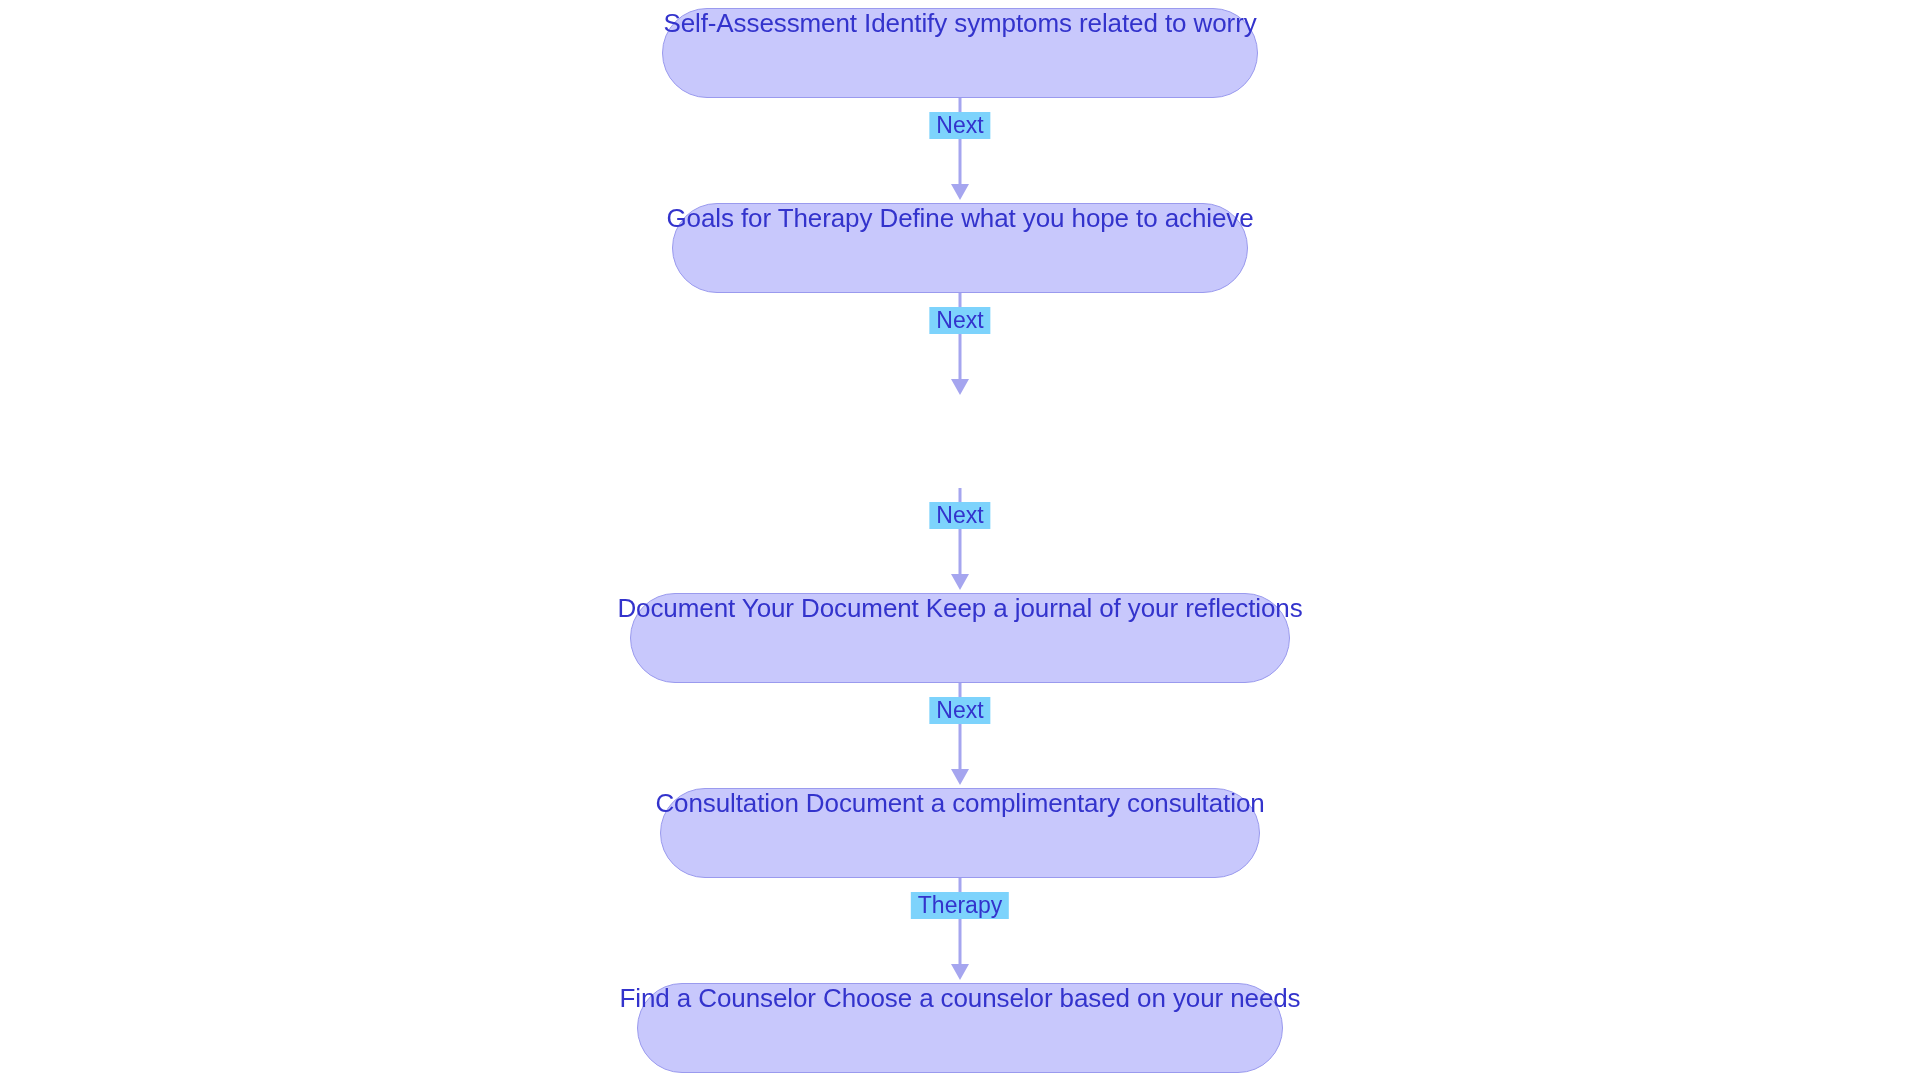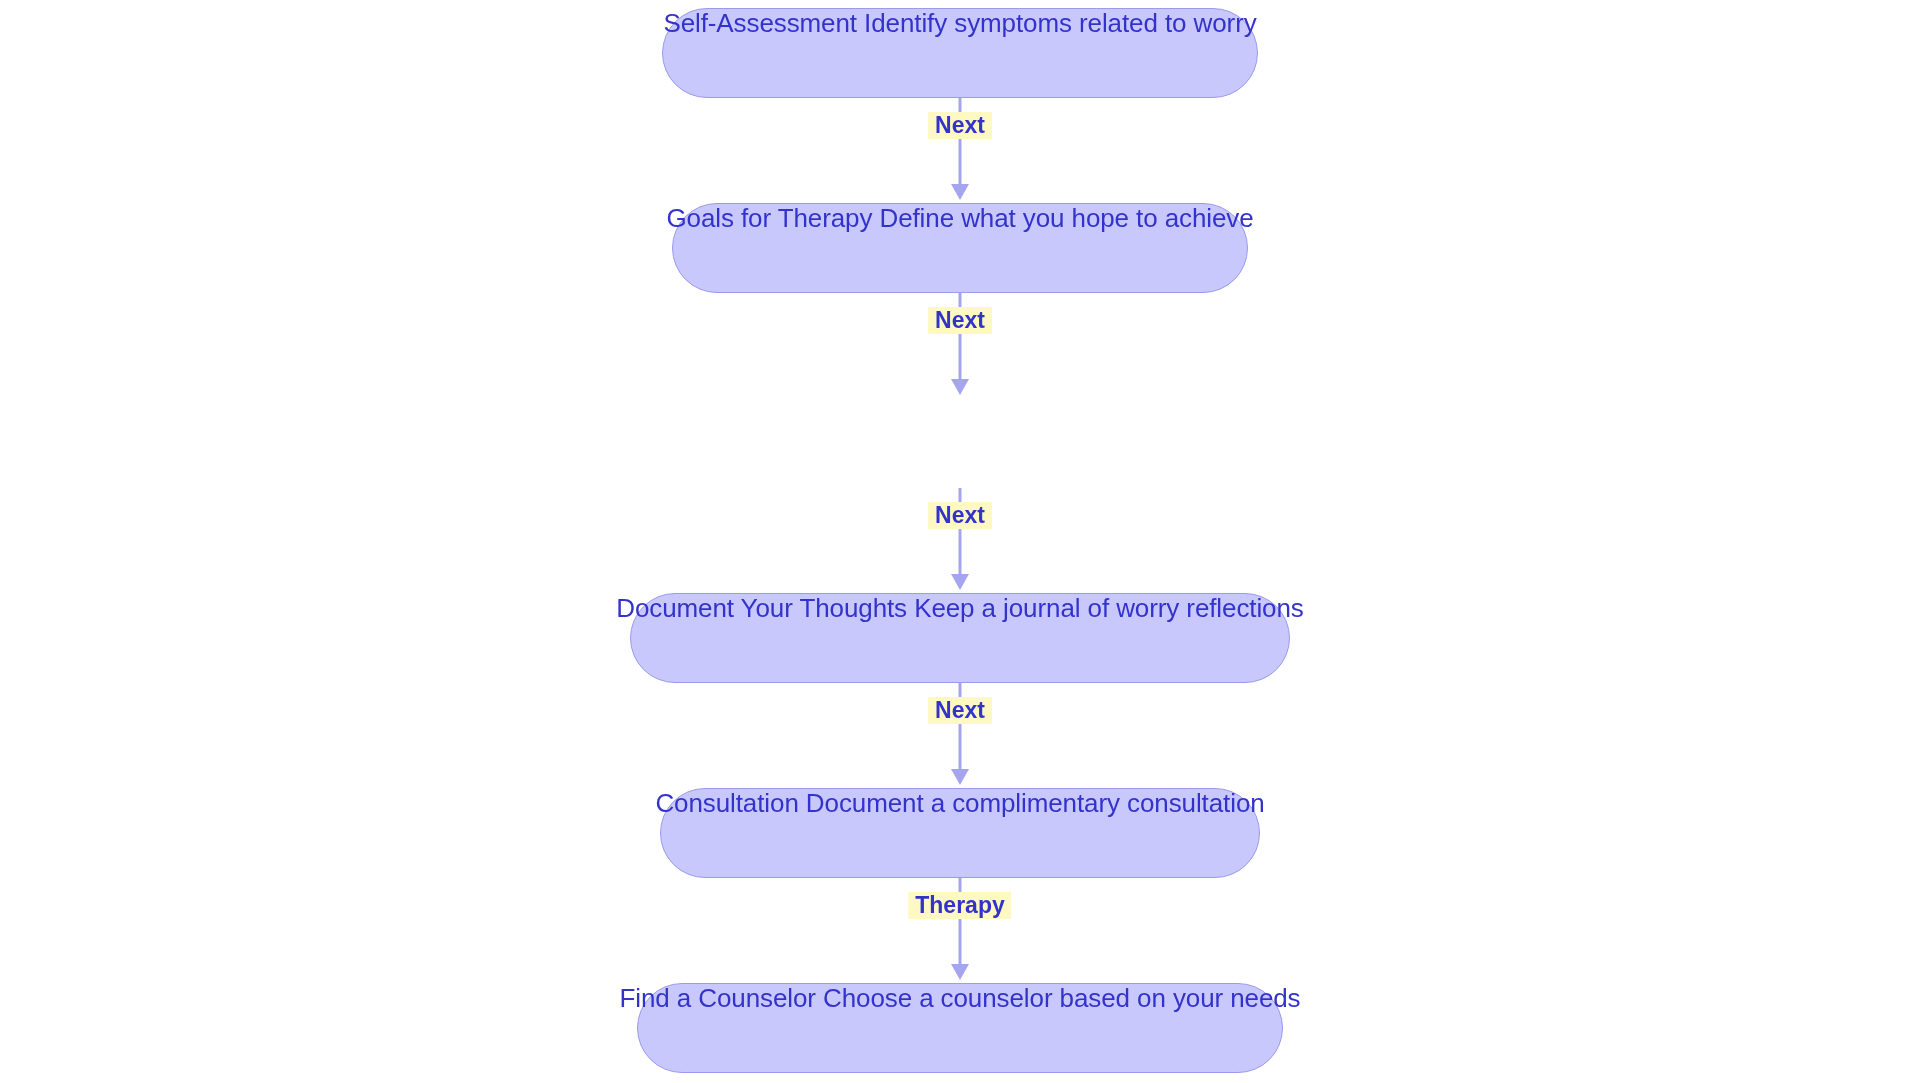--- a/index.html
+++ b/index.html
@@ -92,23 +92,22 @@
   }
   .edge-label {
     position: absolute;
     left: 50%;
     transform: translateX(-50%);
     top: 14px;
     color: #3333cc;
     font-size: 23px;
     line-height: 1;
     white-space: nowrap;
-    background: #fef9c3;
+    background: #7dd3fc;
     padding: 2px 7px;
-    font-weight: bold;
   }
 </style>
 </head>
 <body>
 
 <div id="flow-canvas">
 
   <div class="node n0">
     <span class="node-label">Self-Assessment Identify symptoms related to worry</span>
   </div>
@@ -130,21 +129,21 @@
   </div>
 
 
   <div class="edge e2">
     <div class="edge-line"></div>
     <div class="edge-arrow"></div>
     <div class="edge-label">Next</div>
   </div>
 
   <div class="node n3">
-    <span class="node-label">Document Your Thoughts Keep a journal of worry reflections</span>
+    <span class="node-label">Document Your Document Keep a journal of your reflections</span>
   </div>
 
   <div class="edge e3">
     <div class="edge-line"></div>
     <div class="edge-arrow"></div>
     <div class="edge-label">Next</div>
   </div>
 
   <div class="node n4">
     <span class="node-label">Consultation Document a complimentary consultation</span>

